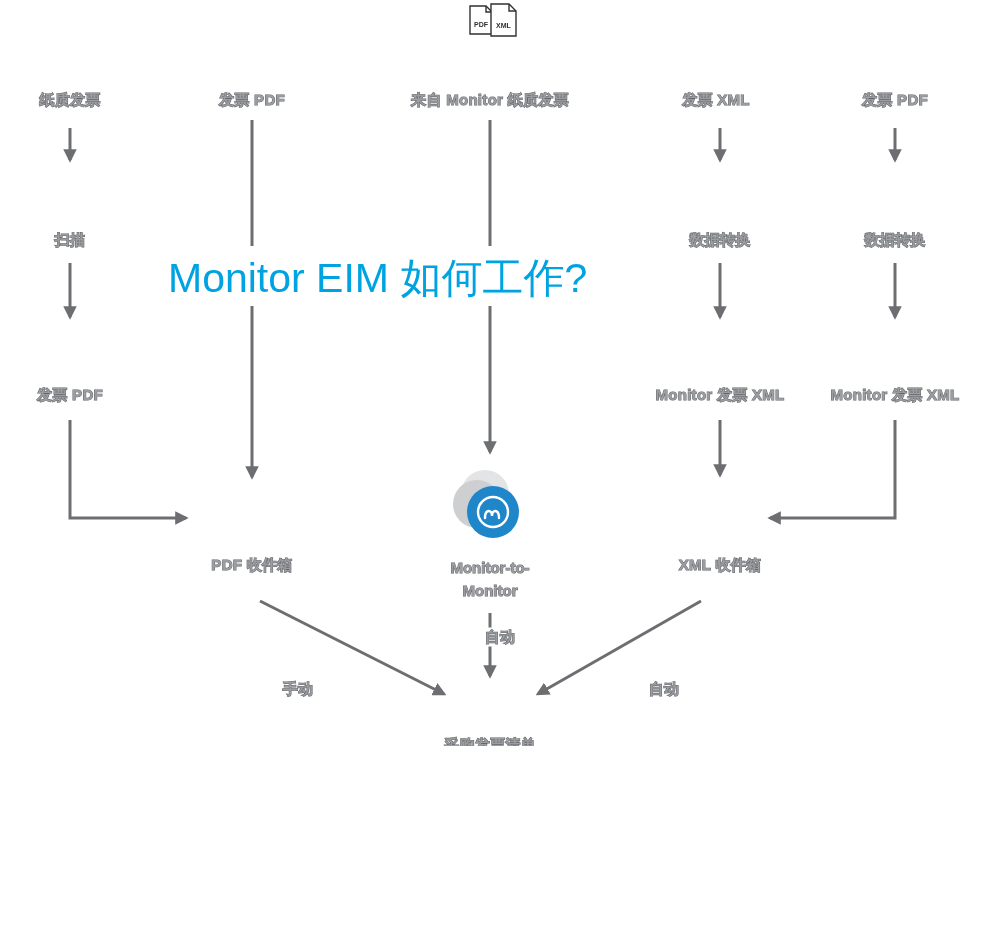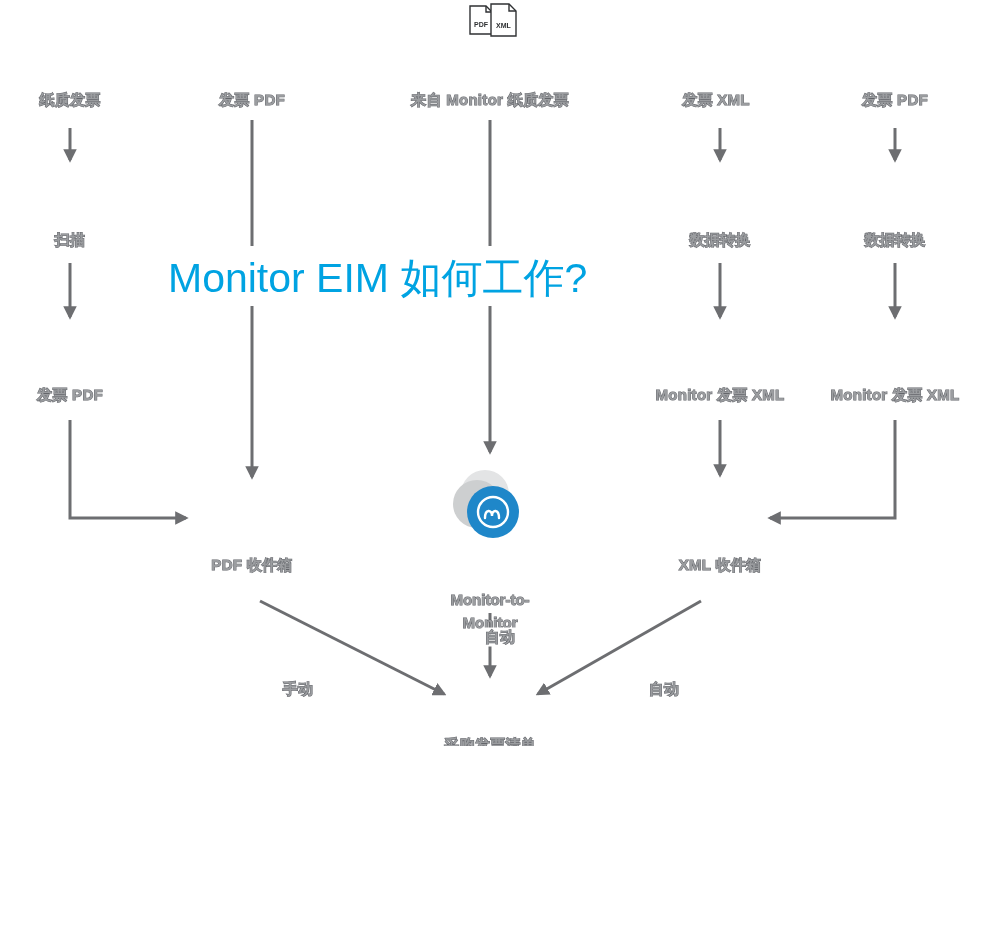--- a/index.html
+++ b/index.html
@@ -17,21 +17,21 @@
     background:#ffffff;z-index:2;display:flex;align-items:flex-end;
   }
   .title-text{
     font-size:41px;font-weight:500;color:#00A3E2;padding-left:10px;white-space:nowrap;
     font-family:"Liberation Sans",sans-serif;
   }
   .m2m{
     position:absolute;left:490px;top:556px;transform:translateX(-50%);
     text-align:center;line-height:23px;font-weight:700;font-size:15px;
     color:#9b9da0;-webkit-text-stroke:1px #63656a;paint-order:stroke fill;
-    z-index:3;white-space:nowrap;margin-top:32px;
+    z-index:3;white-space:nowrap;
   }
   .icon-abs{position:absolute;z-index:3;}
 </style>
 </head>
 <body>
 
 <div id="canvas">
 
   <svg id="arrow-layer" width="1000" height="930">
     <defs>

